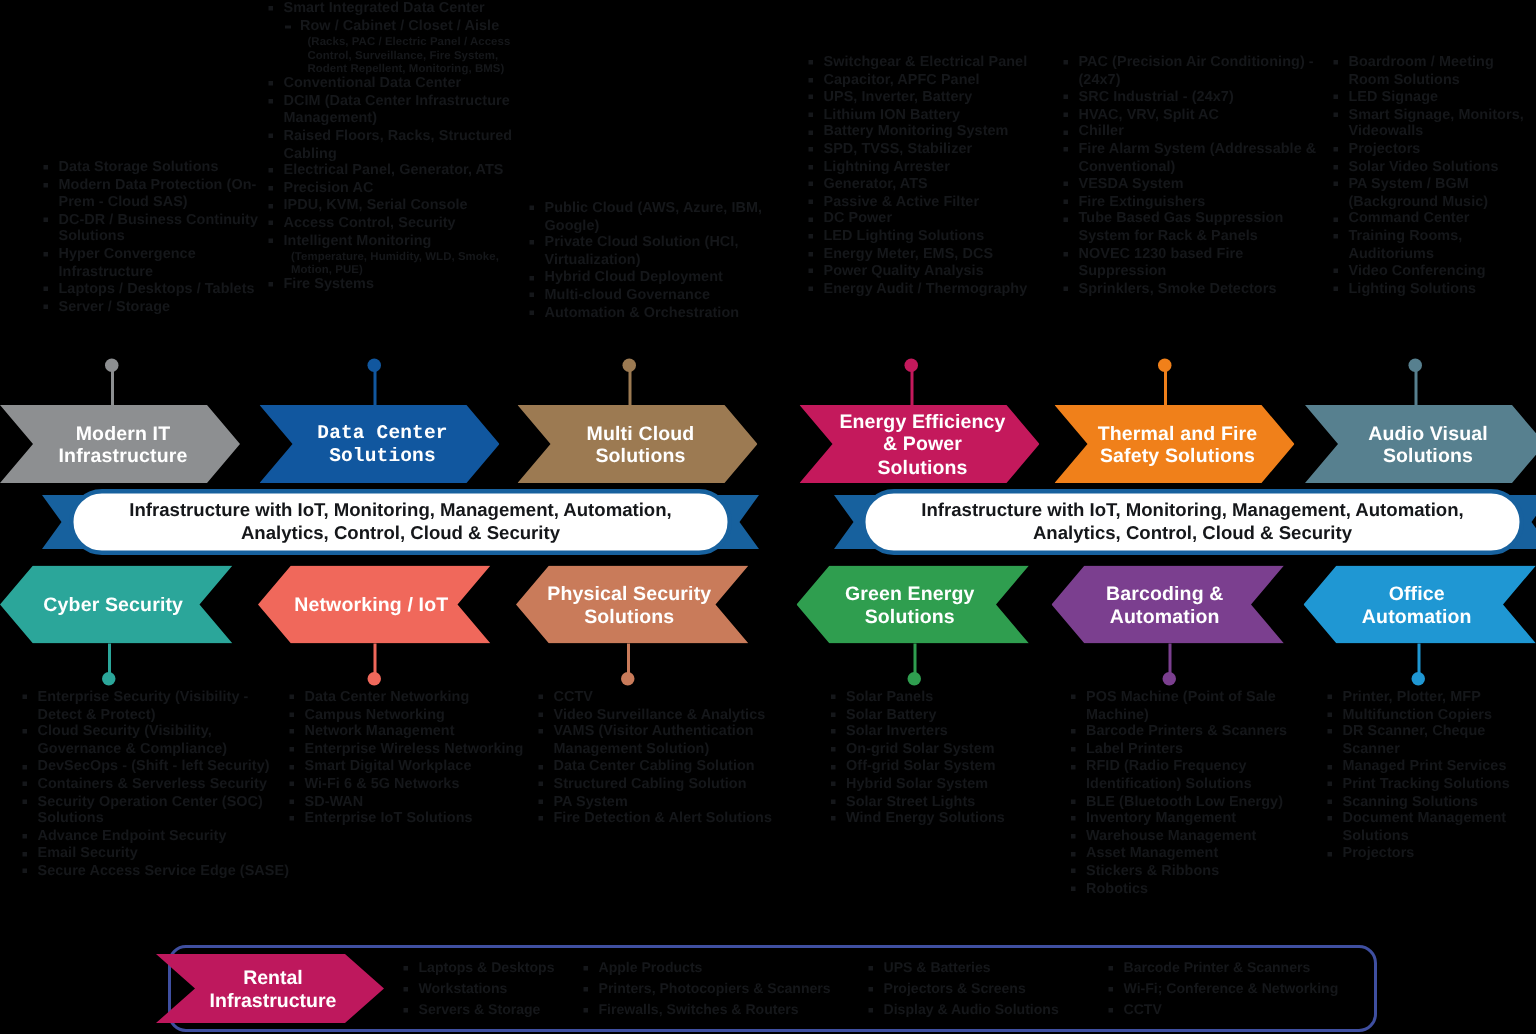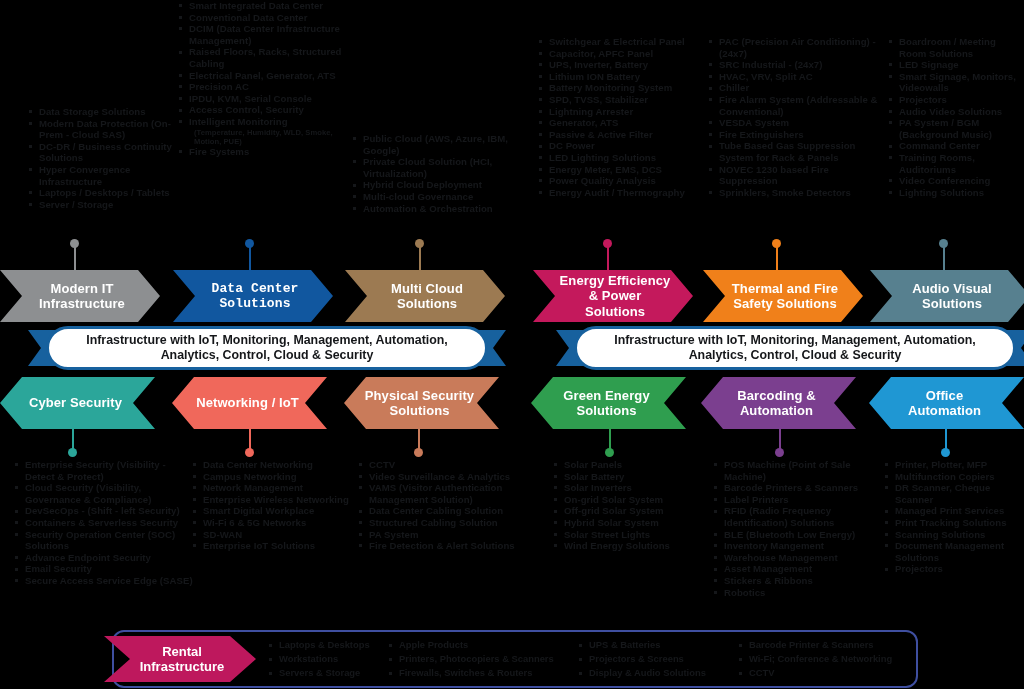--- a/index.html
+++ b/index.html
@@ -140,20 +140,24 @@
       <li>DC-DR / Business Continuity Solutions</li>
       <li>Hyper Convergence Infrastructure</li>
       <li>Laptops / Desktops / Tablets</li>
       <li>Server / Storage</li>
     </ul>
   </div>
 
   <div class="col-list" style="left:178px; top:0px; width:168px;">
     <ul>
       <li>Smart Integrated Data Center</li>
+      <li class="sub">
+        <span>Row / Cabinet / Closet / Aisle</span>
+        <span class="note">(Racks, PAC / Electric Panel / Access Control, Surveillance, Fire System, Rodent Repellent, Monitoring, BMS)</span>
+      </li>
       <li>Conventional Data Center</li>
       <li>DCIM (Data Center Infrastructure Management)</li>
       <li>Raised Floors, Racks, Structured Cabling</li>
       <li>Electrical Panel, Generator, ATS</li>
       <li>Precision AC</li>
       <li>IPDU, KVM, Serial Console</li>
       <li>Access Control, Security</li>
       <li>
         <span>Intelligent Monitoring</span>
         <span class="note">(Temperature, Humidity, WLD, Smoke, Motion, PUE)</span>
@@ -205,21 +209,21 @@
       <li>Sprinklers, Smoke Detectors</li>
     </ul>
   </div>
 
   <div class="col-list" style="left:888px; top:36px; width:134px;">
     <ul>
       <li>Boardroom / Meeting Room Solutions</li>
       <li>LED Signage</li>
       <li>Smart Signage, Monitors, Videowalls</li>
       <li>Projectors</li>
-      <li>Audio Video Solutions</li>
+      <li>Solar Video Solutions</li>
       <li>PA System / BGM (Background Music)</li>
       <li>Command Center</li>
       <li>Training Rooms, Auditoriums</li>
       <li>Video Conferencing</li>
       <li>Lighting Solutions</li>
     </ul>
   </div>
 
   <div class="conn" style="left:70px; top:239px;">
     <div class="dot" style="background:#8d8f91;"></div>

